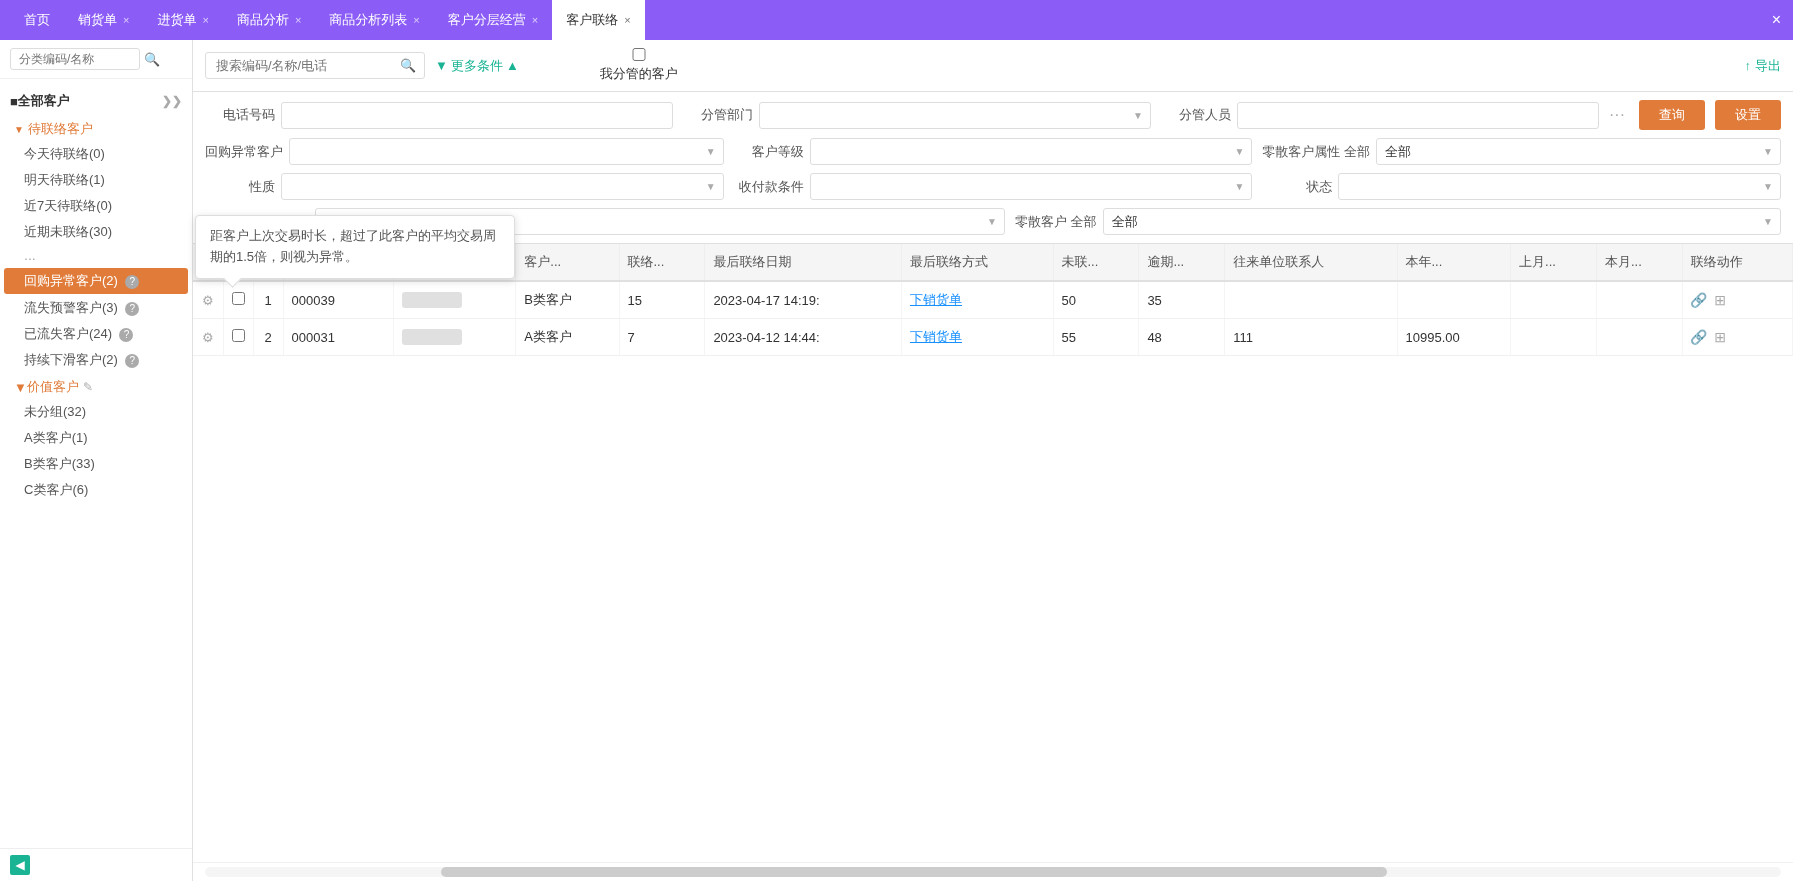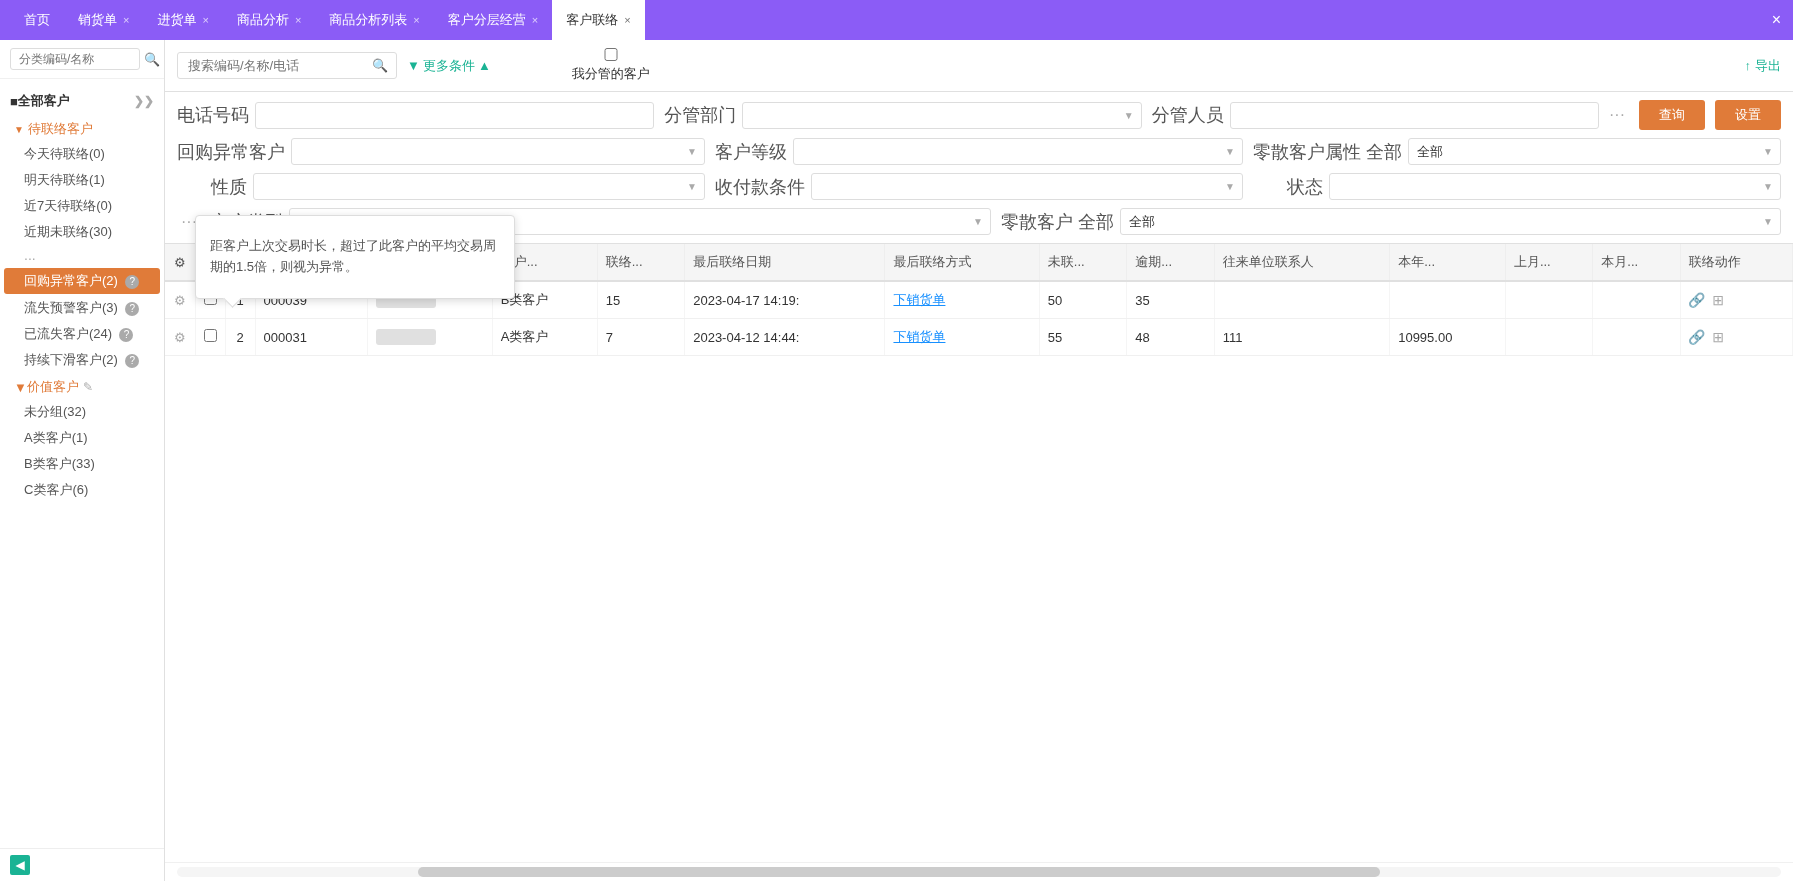--- a/index.html
+++ b/index.html
@@ -46,21 +46,21 @@
     }
 
     
     .main-layout {
       display: flex;
       height: calc(881px - 40px);
     }
 
     
     .sidebar {
-      width: 165px;
+      width: 193px;
       background: white;
       border-right: 1px solid #e0e0e0;
       display: flex;
       flex-direction: column;
       overflow: hidden;
       flex-shrink: 0;
     }
     .sidebar-search {
       padding: 8px 10px;
       display: flex;
@@ -216,21 +216,21 @@
     .adv-row:last-child { margin-bottom: 0; }
     .filter-field {
       display: flex;
       align-items: center;
       gap: 6px;
       flex: 1;
     }
     .filter-field label {
       color: #555;
       white-space: nowrap;
-      font-size: 18px;
+      font-size: 13px;
       min-width: 70px;
       text-align: right;
     }
     .filter-input {
       flex: 1;
       border: 1px solid #ddd;
       border-radius: 3px;
       padding: 5px 8px;
       font-size: 13px;
       outline: none;
@@ -341,21 +341,21 @@
       align-items: center;
       justify-content: center;
     }
 
     
     .tooltip-popup {
       position: absolute;
       background: white;
       border: 1px solid #ddd;
       border-radius: 4px;
-      padding: 20px 14px;
+      padding: 10px 14px;
       box-shadow: 0 2px 8px rgba(0,0,0,0.15);
       color: #555;
       font-size: 12px;
       z-index: 100;
       max-width: 320px;
       line-height: 1.6;
       top: 215px;
       left: 195px;
     }
     .tooltip-popup::after {

